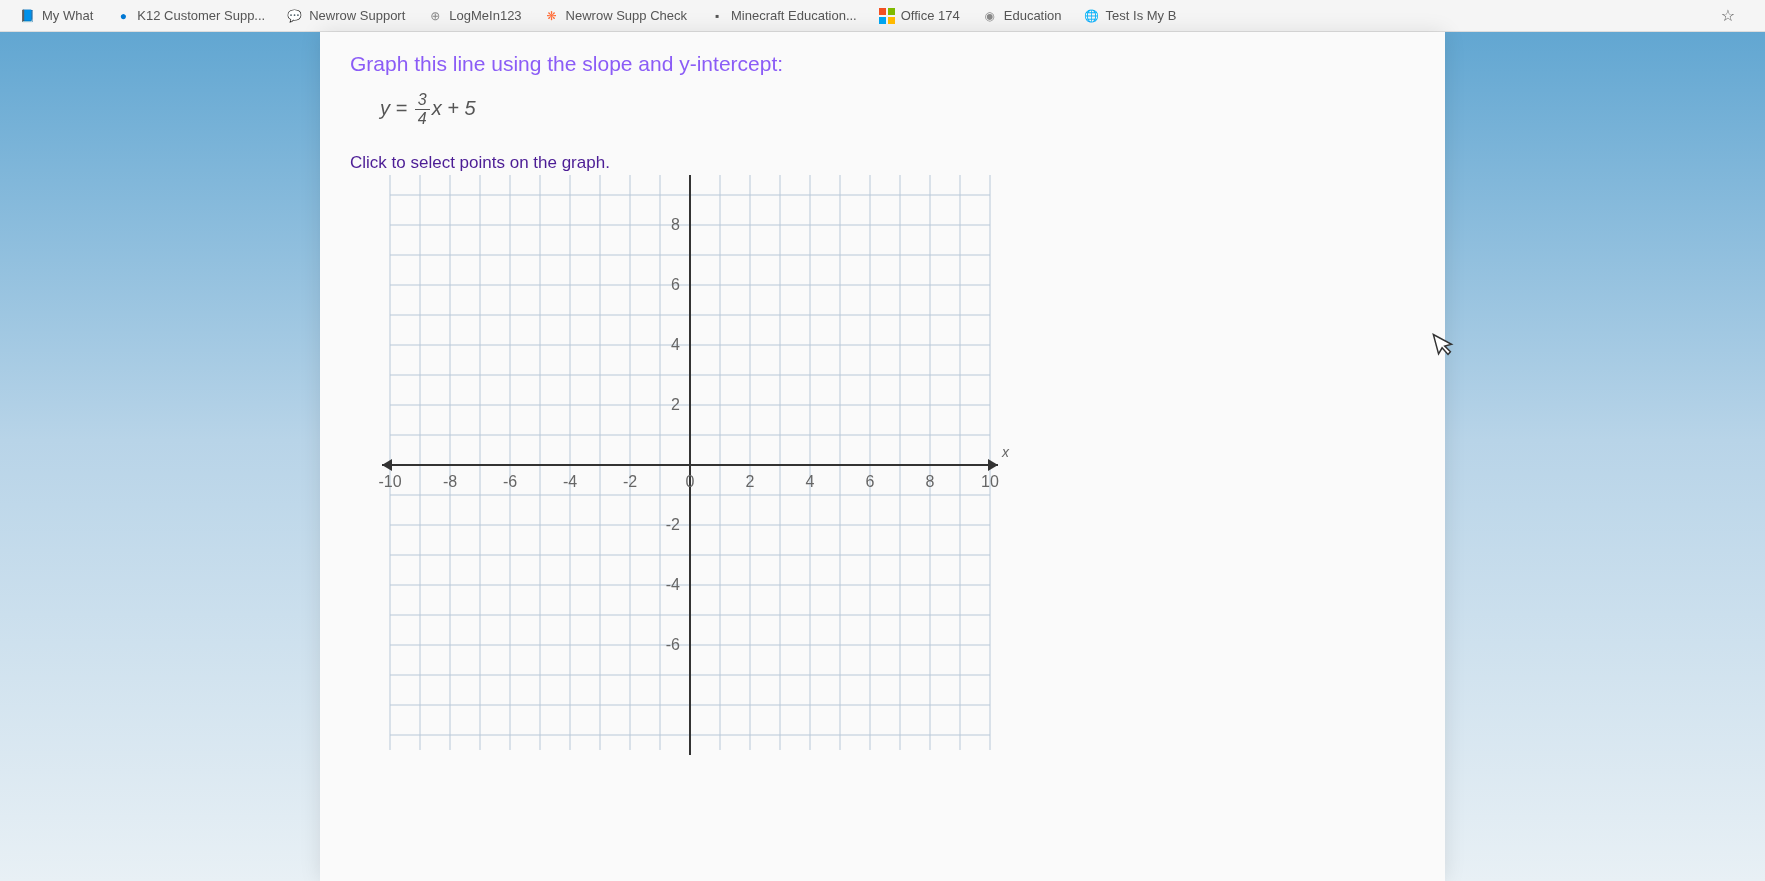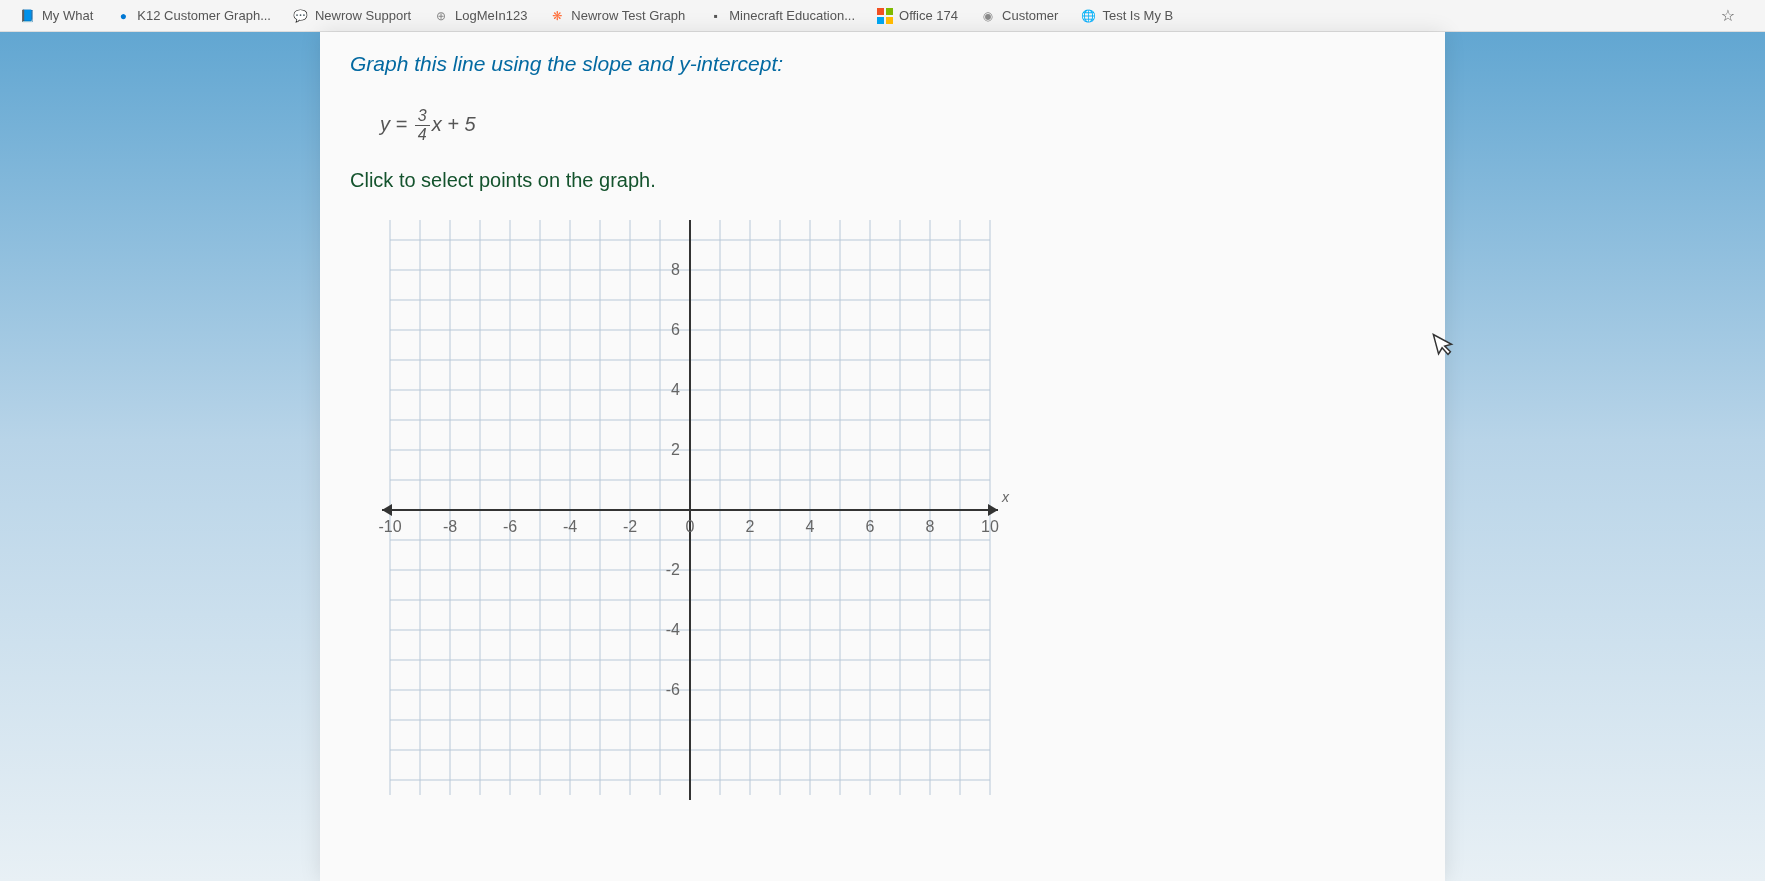--- a/index.html
+++ b/index.html
@@ -50,23 +50,22 @@
     }
     .content-area {
       background: #fafafa;
       margin: 0 320px 0 320px;
       height: calc(100% - 32px);
       padding: 20px 30px;
       box-shadow: 0 0 20px rgba(0,0,0,0.1);
     }
     .problem-title {
       font-size: 21px;
-      color: #0369a1;
-      margin-bottom: 31px;
-      font-style: italic;
+      color: #8b5cf6;
+      margin-bottom: 15px;
     }
     .equation {
       font-size: 20px;
       color: #555;
       margin-left: 30px;
       margin-bottom: 25px;
       font-style: italic;
     }
     .fraction {
       display: inline-block;
@@ -78,23 +77,23 @@
     .fraction .num {
       display: block;
       border-bottom: 1px solid #555;
       padding: 0 3px;
     }
     .fraction .den {
       display: block;
       padding: 0 3px;
     }
     .instructions {
-      font-size: 20px;
-      color: #14532d;
-      margin-bottom: 28px;
+      font-size: 17px;
+      color: #4c1d95;
+      margin-bottom: 2px;
     }
     .graph-container {
       position: relative;
       width: 640px;
       height: 580px;
       margin-left: 20px;
       cursor: crosshair;
     }
     .graph-svg {
       width: 100%;
@@ -133,52 +132,52 @@
 </head>
 <body>
 
 <div class="bookmarks-bar">
   <div class="bookmark-item">
     <span class="bookmark-icon">📘</span>
     <span>My What</span>
   </div>
   <div class="bookmark-item">
     <span class="bookmark-icon icon-blue">●</span>
-    <span>K12 Customer Graph...</span>
+    <span>K12 Customer Supp...</span>
   </div>
   <div class="bookmark-item">
     <span class="bookmark-icon icon-blue">💬</span>
     <span>Newrow Support</span>
   </div>
   <div class="bookmark-item">
     <span class="bookmark-icon icon-gray">⊕</span>
     <span>LogMeIn123</span>
   </div>
   <div class="bookmark-item">
     <span class="bookmark-icon icon-orange">❋</span>
-    <span>Newrow Test Graph</span>
+    <span>Newrow Supp Check</span>
   </div>
   <div class="bookmark-item">
     <span class="bookmark-icon">▪</span>
     <span>Minecraft Education...</span>
   </div>
   <div class="bookmark-item">
     <span class="bookmark-icon">
       <svg width="16" height="16" viewBox="0 0 16 16">
           <rect x="0" y="0" width="7" height="7" fill="#f25022"></rect>
           <rect x="9" y="0" width="7" height="7" fill="#7fba00"></rect>
           <rect x="0" y="9" width="7" height="7" fill="#00a4ef"></rect>
           <rect x="9" y="9" width="7" height="7" fill="#ffb900"></rect>
         </svg>
     </span>
     <span>Office 174</span>
   </div>
   <div class="bookmark-item">
     <span class="bookmark-icon icon-gray">◉</span>
-    <span>Customer</span>
+    <span>Education</span>
   </div>
   <div class="bookmark-item">
     <span class="bookmark-icon icon-blue">🌐</span>
     <span>Test Is My B</span>
   </div>
   <span class="star-icon">☆</span>
 </div>
 
 <div class="content-area">
   <div class="problem-title">Graph this line using the slope and y-intercept:</div>

